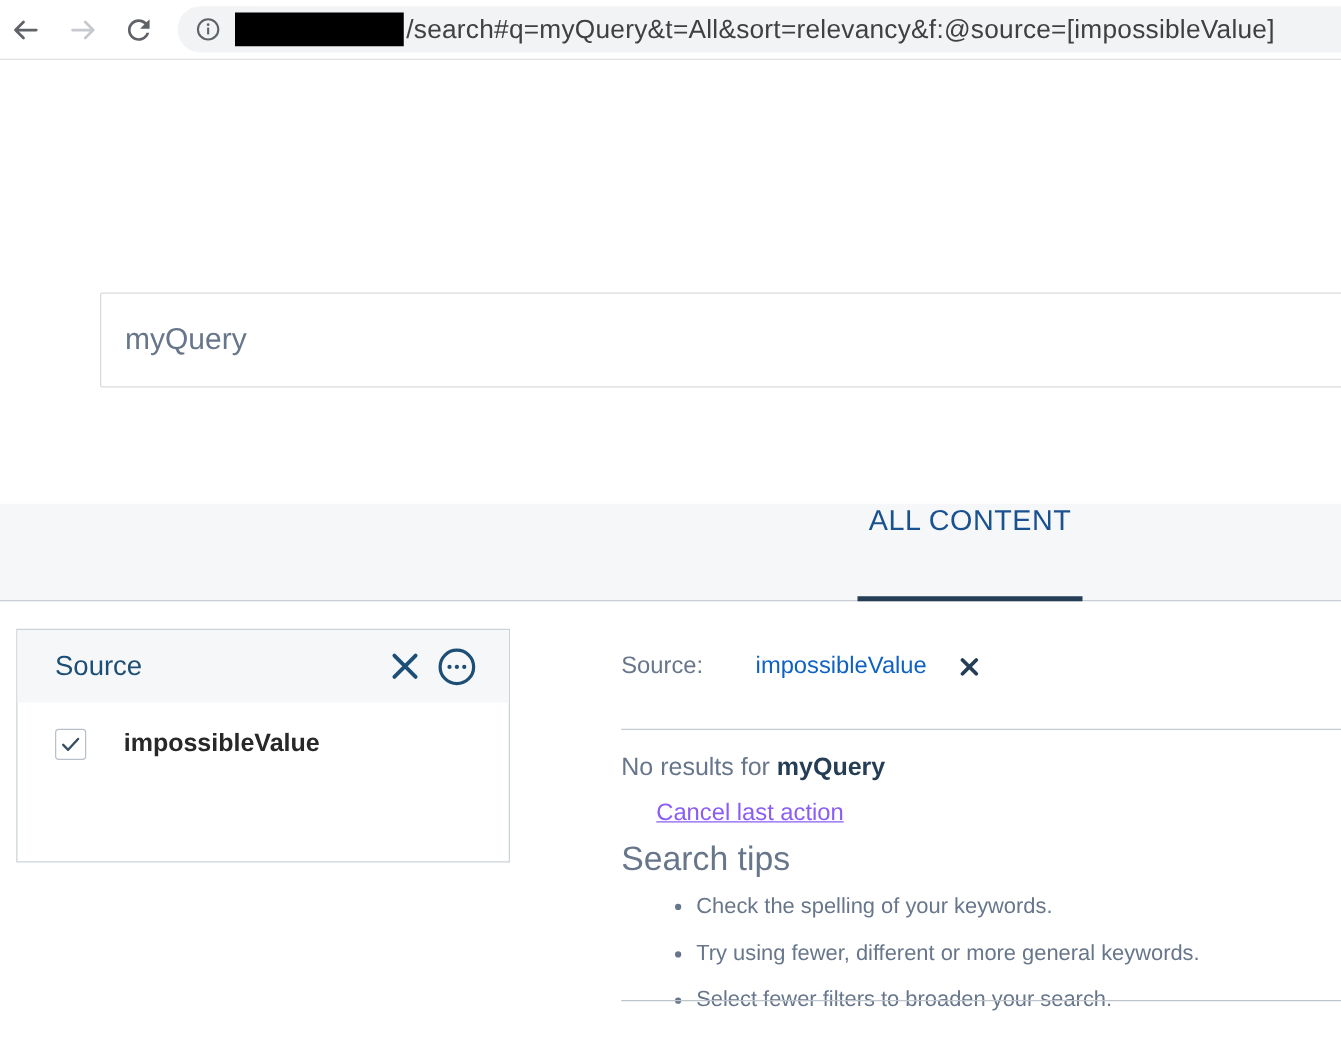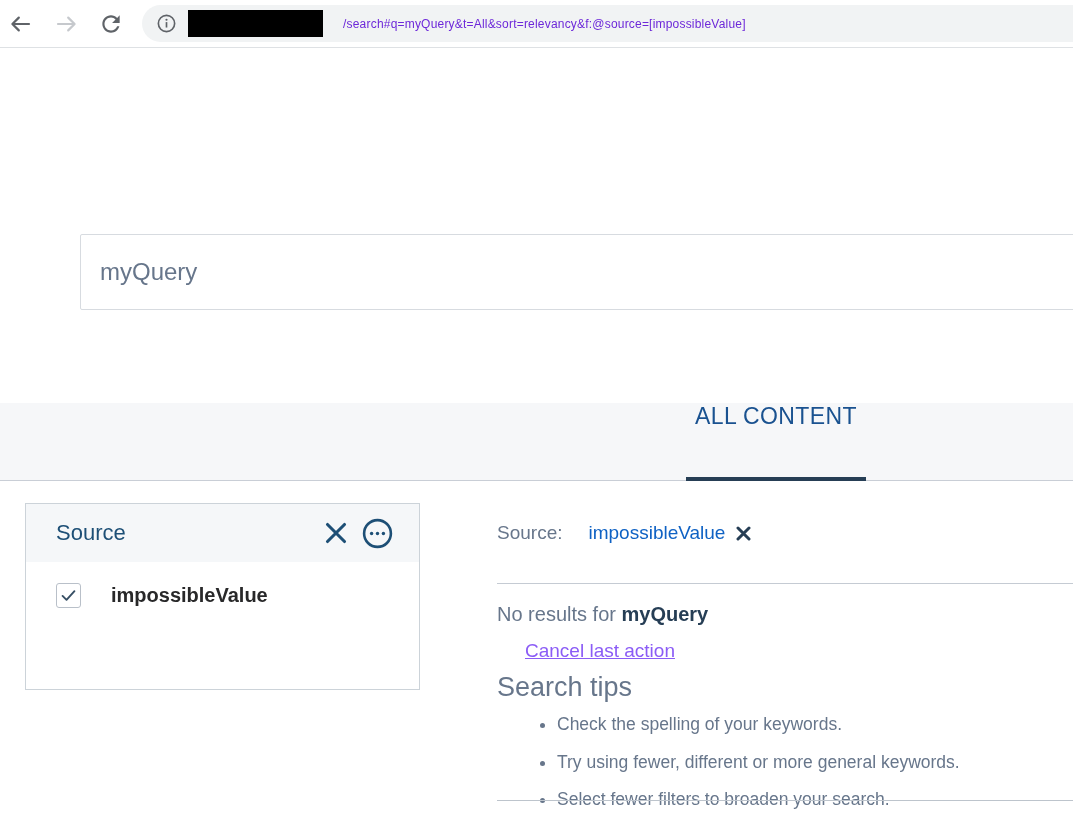--- a/index.html
+++ b/index.html
@@ -9,43 +9,43 @@
   }
   
   .chrome-bar{position:absolute;top:0;left:0;right:0;height:47px;background:#fff;border-bottom:1px solid #dee1e4;}
   .nav-btn{position:absolute;top:9px;width:30px;height:30px;display:flex;align-items:center;justify-content:center;cursor:pointer;}
   .nav-back{left:5px;}
   .nav-fwd{left:52px;}
   .nav-reload{left:96px;}
   .url-pill{position:absolute;left:142px;top:5px;right:-24px;height:37px;border-radius:19px;background:#f1f3f4;display:flex;align-items:center;overflow:hidden;}
   .info-wrap{margin-left:14px;width:21px;height:21px;flex:0 0 auto;display:flex;align-items:center;justify-content:center;}
   .redaction{margin-left:11px;width:135px;height:27px;background:#000;flex:0 0 auto;}
-  .url-text{margin-left:20px;font-size:12px;color:#6d28d9;white-space:nowrap;letter-spacing:.2px;}
+  .url-text{margin-left:2px;font-size:21px;color:#404040;white-space:nowrap;letter-spacing:.2px;}
   
   .search-box{position:absolute;left:80px;top:234px;width:1015px;height:76px;border:1px solid #d7dbe0;border-radius:2px;background:#fff;box-sizing:border-box;}
   .search-box input{width:100%;height:100%;border:none;outline:none;background:transparent;padding:0 0 0 19px;font-family:inherit;font-size:24px;color:#67768b;box-sizing:border-box;}
   
   .tab-bar{position:absolute;left:0;top:403px;width:100%;height:77px;background:#f6f7f9;border-bottom:1px solid #c9ced6;box-sizing:content-box;}
   .tab{position:absolute;left:686px;top:0;width:180px;height:77px;display:flex;align-items:flex-start;justify-content:center;cursor:pointer;}
   .tab-label{font-size:23px;letter-spacing:.4px;color:#1a5290;padding-bottom:6px;}
   .tab-underline{position:absolute;left:0;bottom:-1px;width:180px;height:4px;background:#263e55;}
   
-  .facet{position:absolute;left:13px;top:503px;width:395px;height:187px;border:1px solid #ccd3d9;background:#fff;box-sizing:border-box;margin-left:12px;}
+  .facet{position:absolute;left:13px;top:503px;width:395px;height:187px;border:1px solid #ccd3d9;background:#fff;box-sizing:border-box;}
   .facet-header{height:58px;background:#f5f7f9;display:flex;align-items:center;padding:0 26px 0 30px;}
   .facet-title{flex:1;font-size:22px;color:#1d4f76;}
   .facet-clear{width:27px;height:27px;margin-right:13px;cursor:pointer;display:flex;align-items:center;justify-content:center;}
   .facet-more{width:31px;height:31px;cursor:pointer;display:flex;align-items:center;justify-content:center;}
   .facet-body{padding:21px 36px 0 30px;}
   .facet-row{display:flex;align-items:center;margin-bottom:23px;cursor:pointer;}
   .checkbox{width:25px;height:25px;border:1px solid #b9c0c9;border-radius:3px;background:#fff;box-sizing:border-box;flex:0 0 auto;display:flex;align-items:center;justify-content:center;}
   .facet-label{margin-left:30px;font-size:20px;color:#282829;}
   .facet-label.bold{font-weight:bold;}
   .facet-count{margin-left:auto;font-size:20px;color:#282829;}
   
-  .breadcrumb{position:absolute;left:497px;top:522px;display:flex;align-items:center;}
+  .breadcrumb{position:absolute;left:497px;top:522px;display:flex;align-items:center;gap:16px;}
   .bc-field{font-size:19px;color:#67768b;}
   .bc-value{font-size:19px;color:#0f62c4;margin-left:26px;cursor:pointer;}
   .bc-clear{margin-left:10px;width:16px;height:16px;display:flex;align-items:center;justify-content:center;cursor:pointer;}
   .divider{position:absolute;left:497px;width:576px;border-top:1px solid #c5cbd3;}
   .divider-1{top:583px;}
   .divider-2{top:800px;border-top-color:#bdc4cc;}
   .no-results{position:absolute;left:497px;top:603px;font-size:20px;color:#67768b;}
   .no-results .query{font-weight:bold;color:#263e55;}
   .cancel-link{position:absolute;left:497px;top:640px;font-size:19px;color:#8b5cf6;text-decoration:underline;cursor:pointer;margin-left:28px;}
   .tips-title{position:absolute;left:497px;top:672px;font-size:27px;color:#67768b;}

